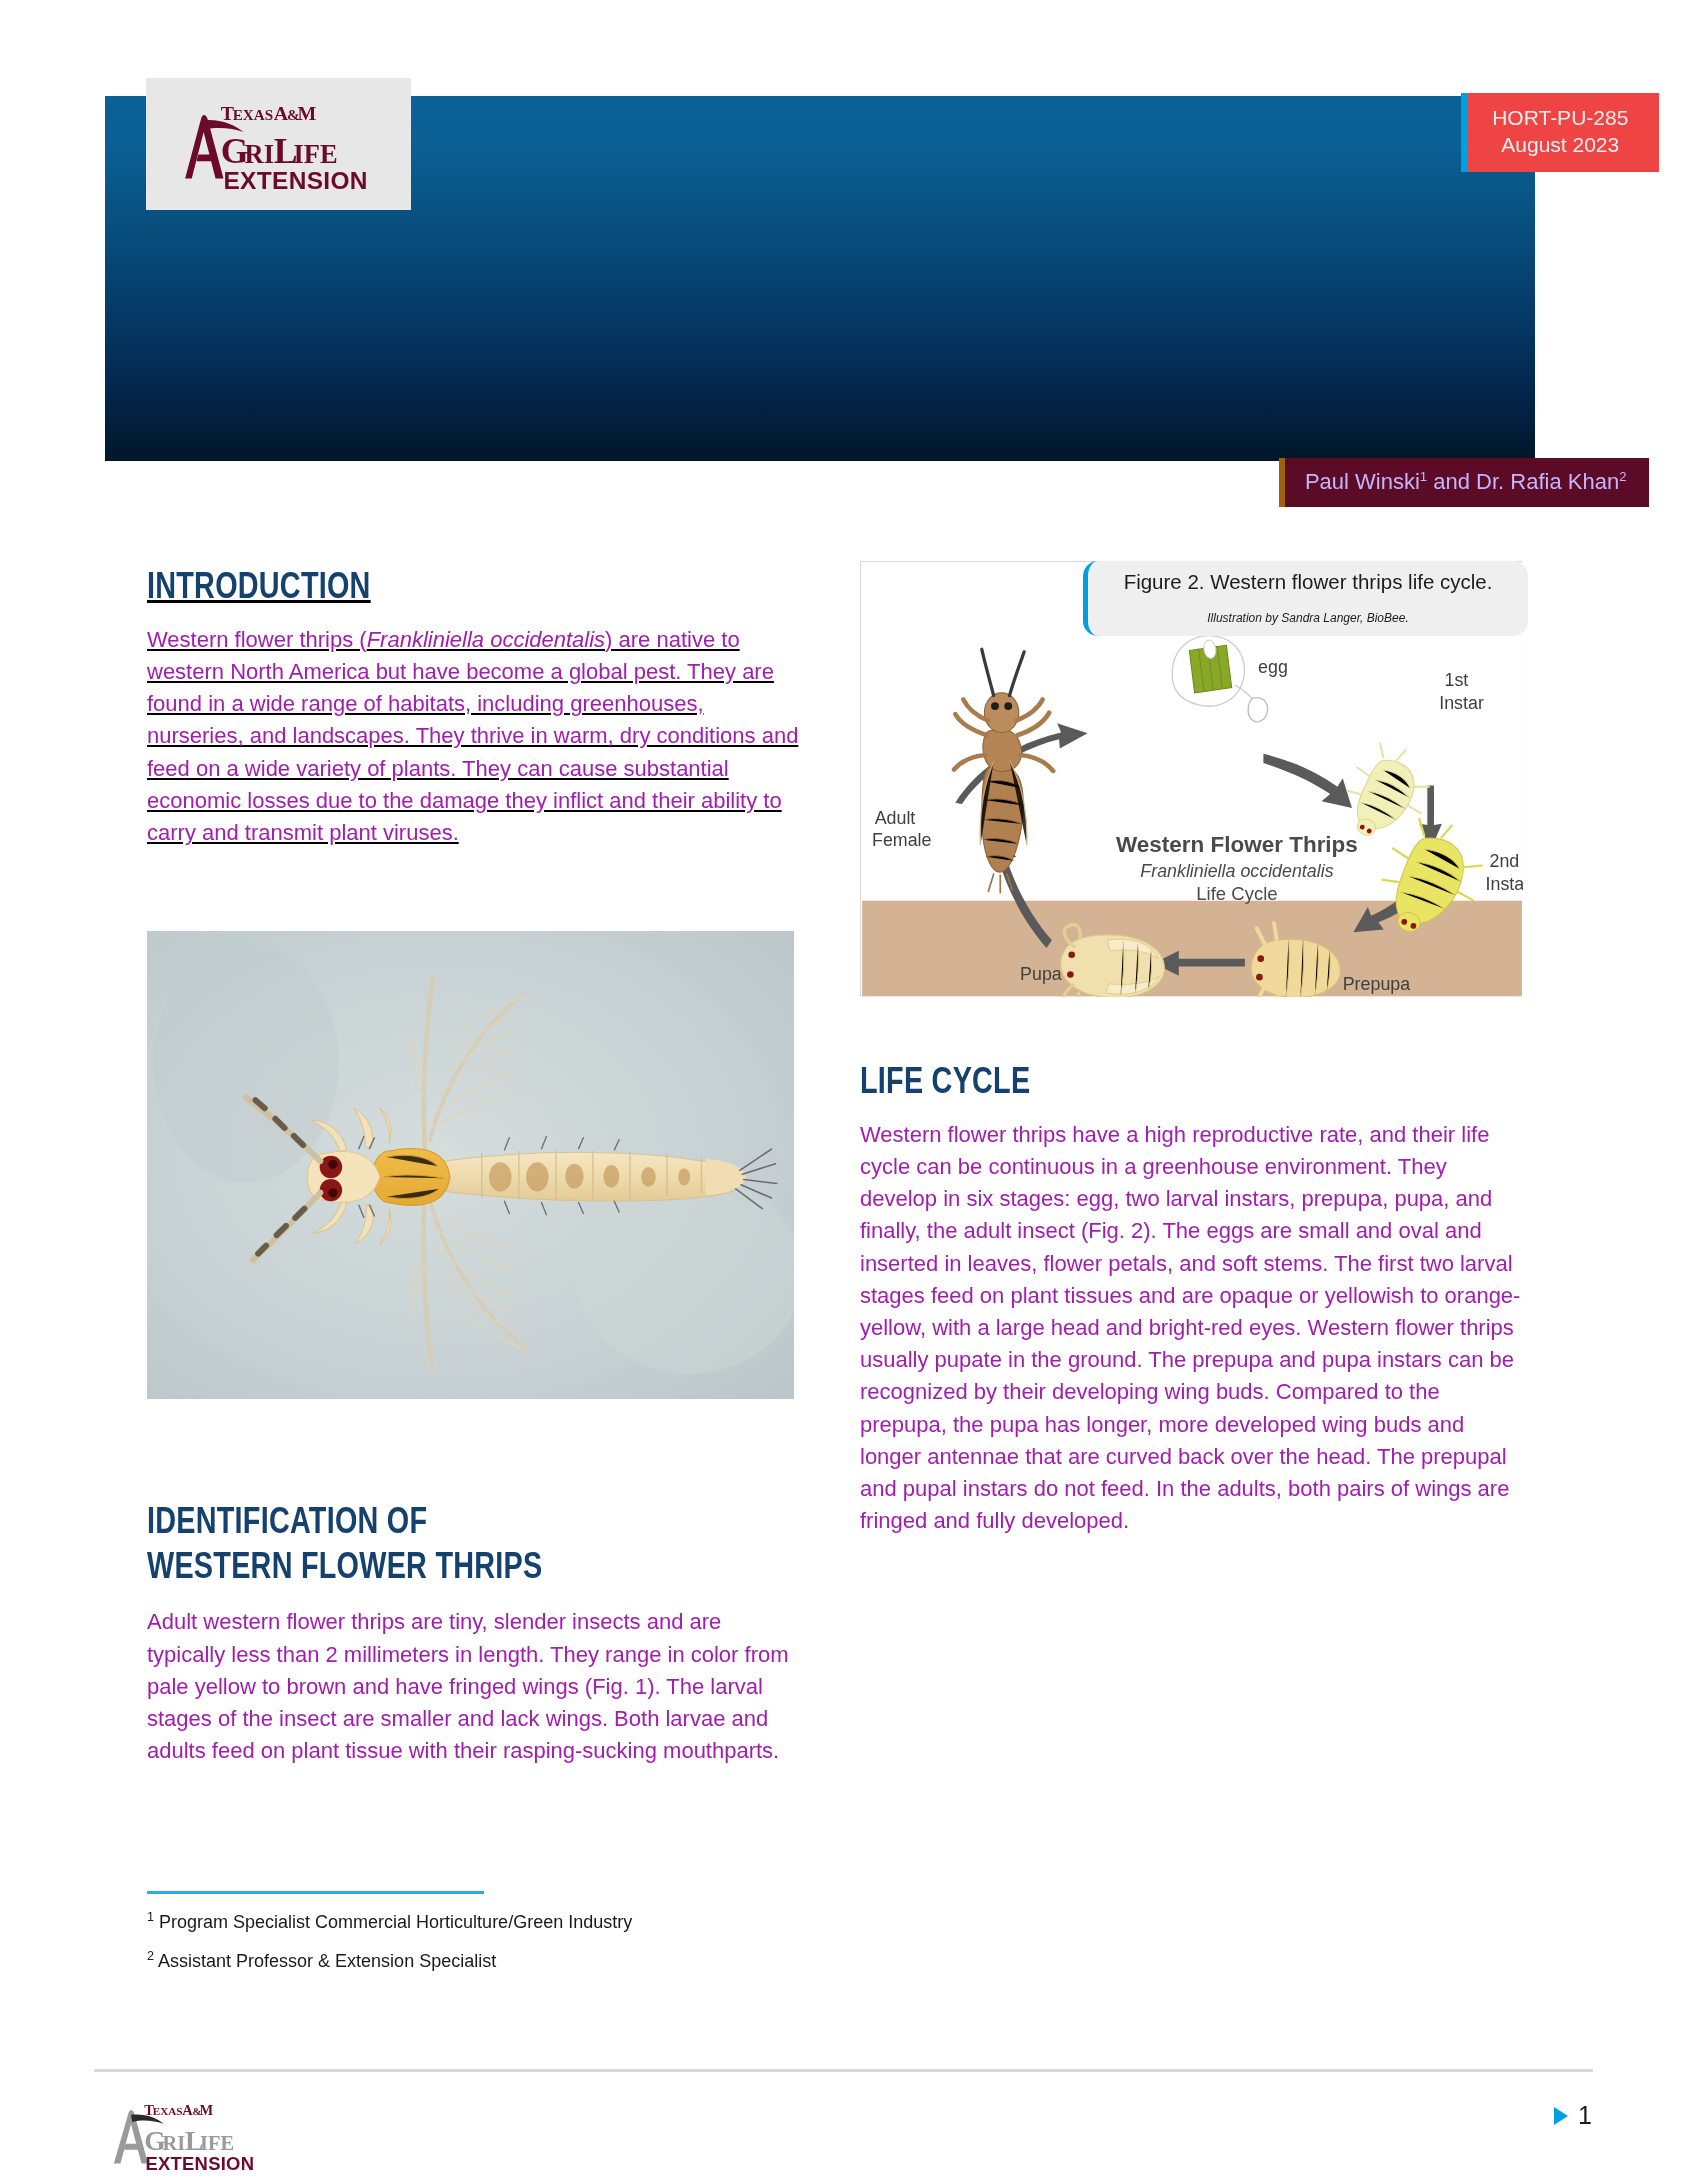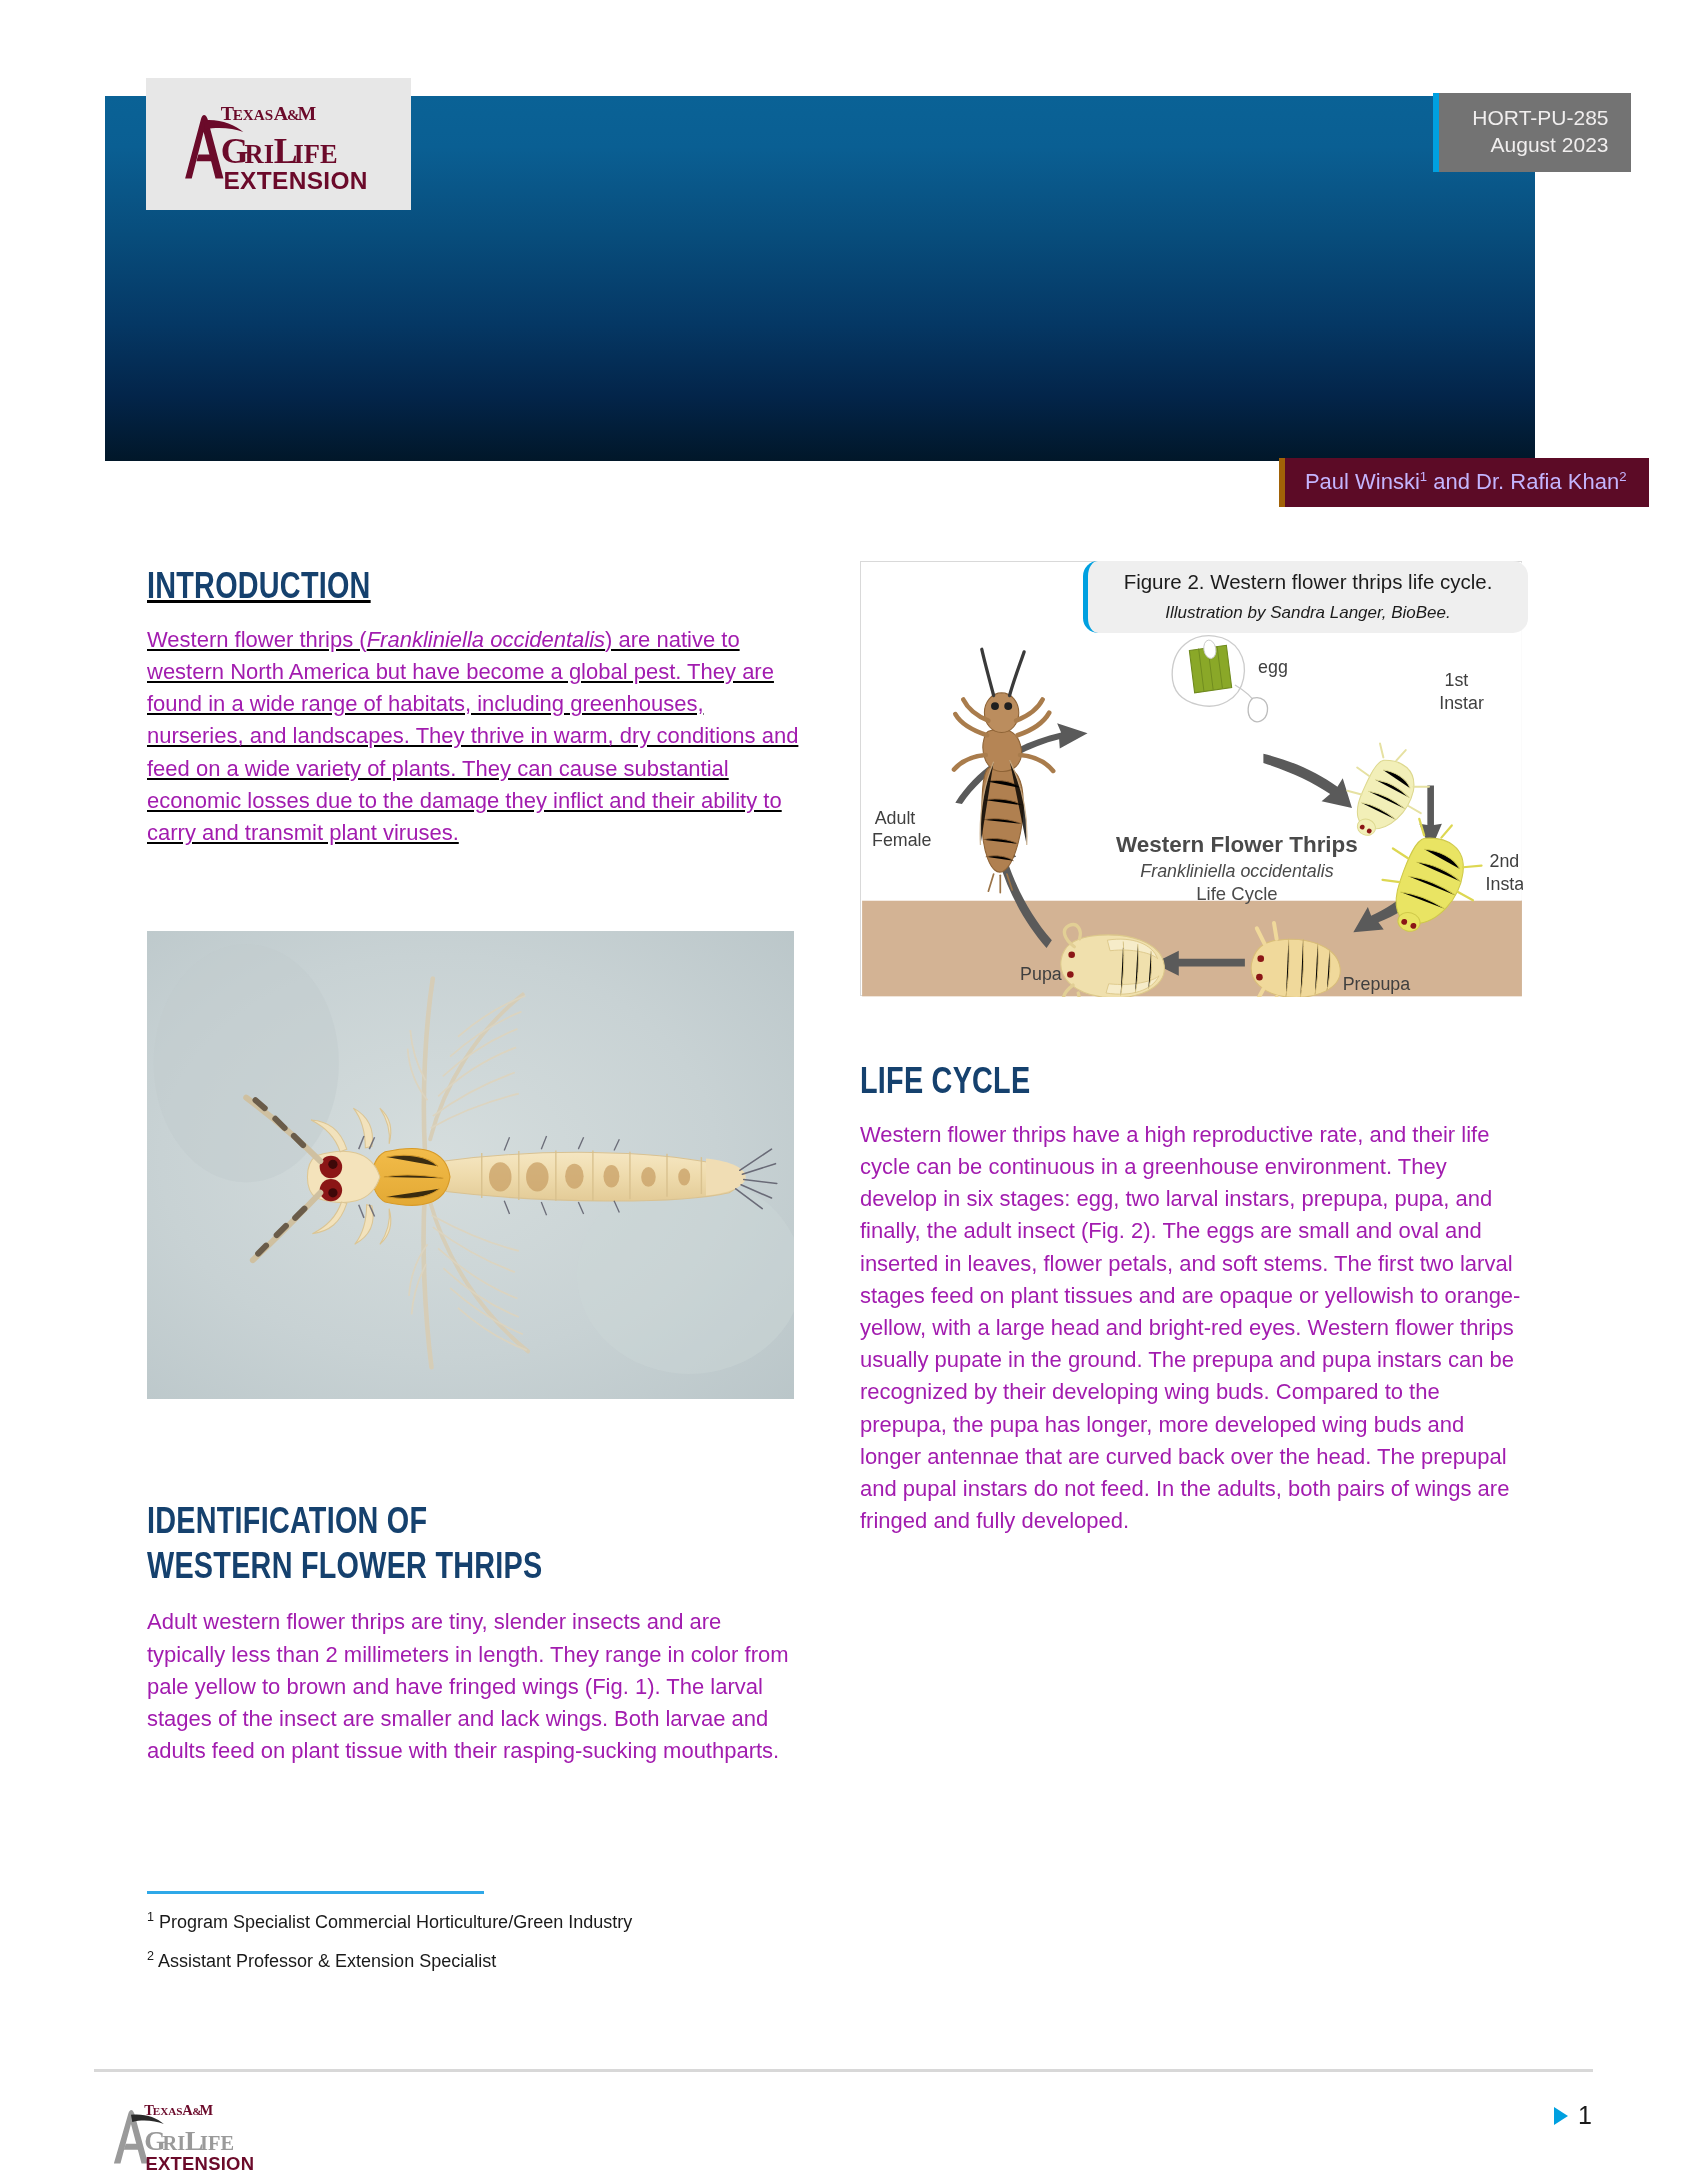--- a/index.html
+++ b/index.html
@@ -39,27 +39,27 @@
     display: flex;
     flex-direction: column;
     align-items: center;
     justify-content: center;
     z-index: 6;
   }
   .logo-inner { position: relative; width: 238px; height: 106px; }
 
   .pub-badge {
     position: absolute;
-    right: 56px;
+    right: 28px;
     top: 93px;
     min-width: 198px;
-    background: #737373;
+    background: #ef4444;
     border-left: 6px solid #00a0e0;
     padding: 10.6px 22.5px 13.2px 17px;
-    text-align: right;
+    text-align: center;
     color: #f0eeee;
     font-size: 21px;
     line-height: 1.32;
     z-index: 7;
   }
 
   .title-wrap {
     position: absolute;
     left: 147px;
     top: 290px;
@@ -147,25 +147,25 @@
     background: #c6d0d2;
   }
   .cap-title {
     font-family: "Liberation Sans Narrow", "Liberation Sans", sans-serif;
     font-size: 20.5px;
     color: #1c1c1c;
     line-height: 1.18;
   }
   .cap-credit {
     font-family: "Liberation Sans Narrow", "Liberation Sans", sans-serif;
-    font-size: 17px;
+    font-size: 12px;
     font-style: italic;
     color: #1c1c1c;
     line-height: 1.25;
-    margin-top: 8px;
+    margin-top: 17px;
   }
 
   
   .fig2-box {
     position: absolute;
     left: 860px;
     top: 561px;
     width: 662px;
     height: 435px;
     background: #ffffff;

